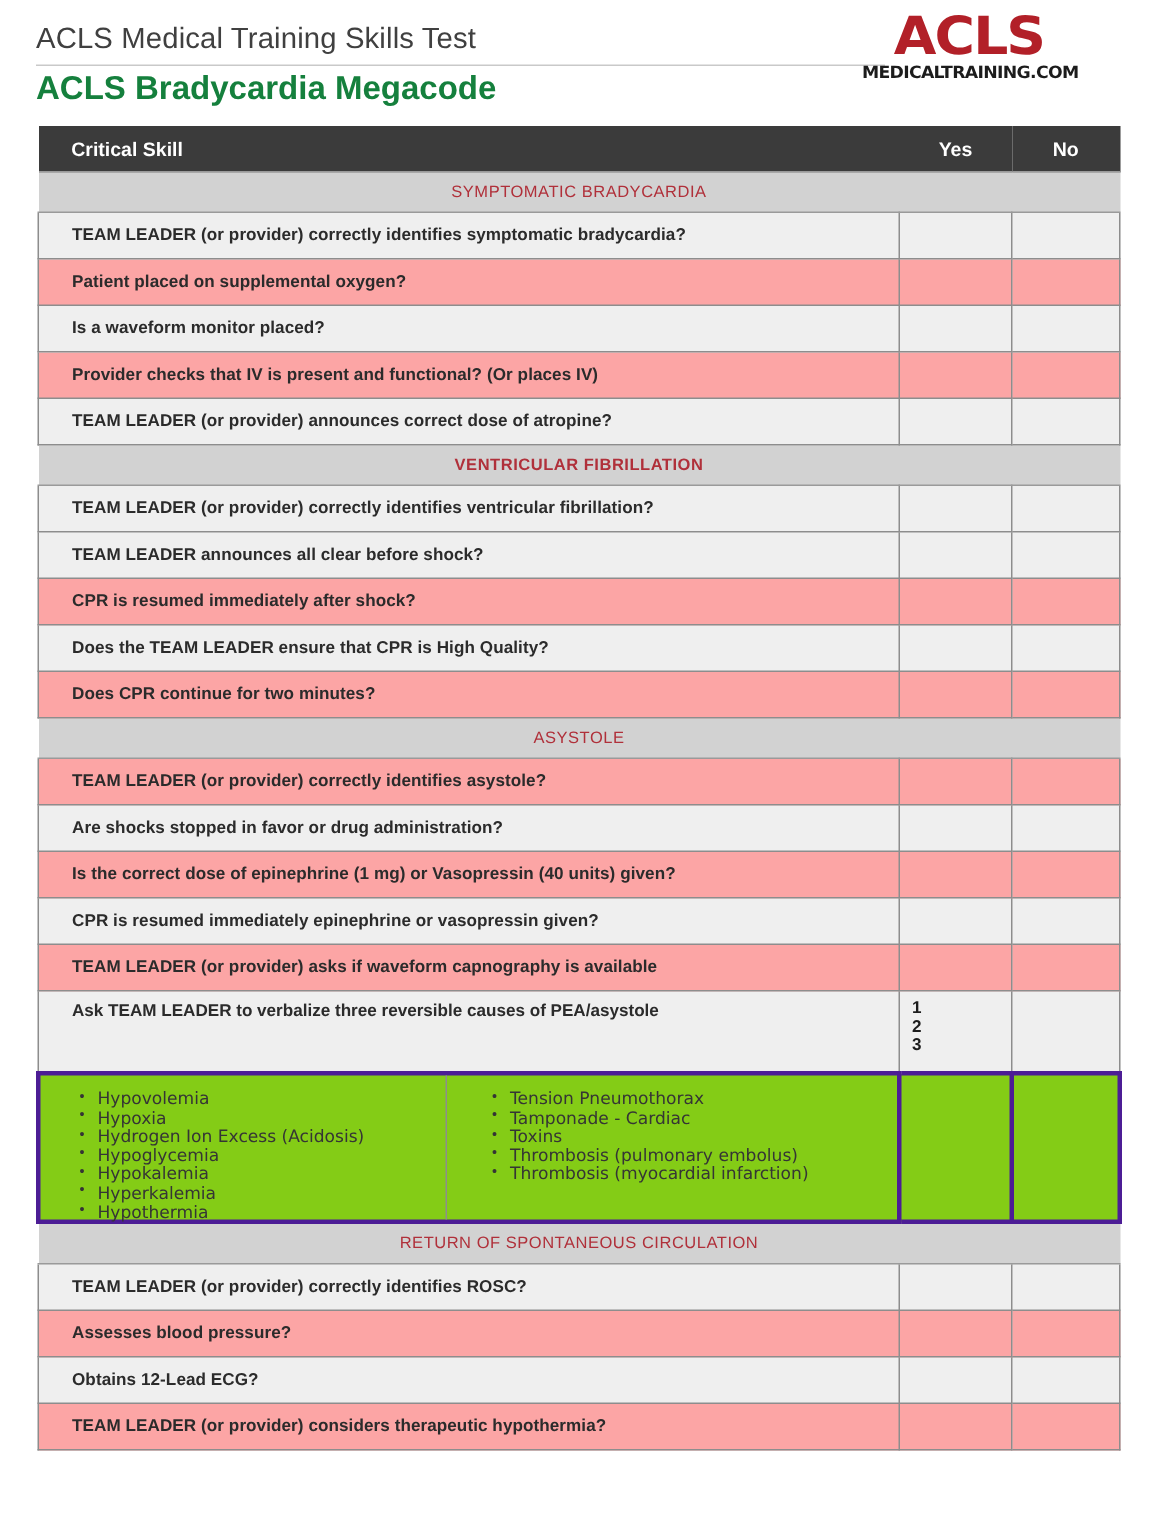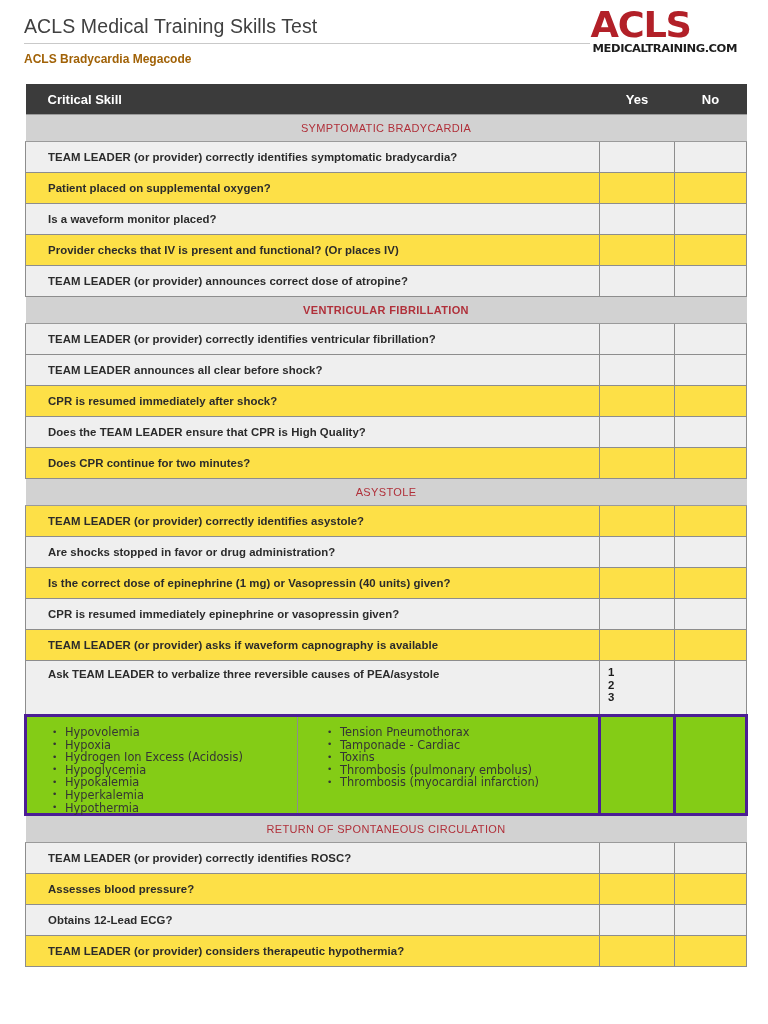--- a/index.html
+++ b/index.html
@@ -40,32 +40,33 @@
     letter-spacing: 0.1px;
     line-height: 24px;
     white-space: nowrap;
   }
   .title-rule {
     border-bottom: 1px solid #c9c9c9;
     margin: 5px 0 4px 0;
     width: 566px;
   }
   .doc-subtitle {
-    font-size: 12px;
-    font-weight: 700;
-    color: #a16207;
+    font-size: 22px;
+    font-weight: 700;
+    color: #15803d;
     line-height: 22px;
     white-space: nowrap;
   }
 
   .logo {
     position: absolute;
-    right: 22px;
+    right: 40px;
     top: 8px;
     width: 140px;
+    text-align: center;
     line-height: 1;
   }
   .logo-acls {
     font-family: "DejaVu Sans", sans-serif;
     font-size: 35px;
     font-weight: 700;
     color: #b22028;
     letter-spacing: -1.2px;
     line-height: 34px;
     display: block;
@@ -138,21 +139,21 @@
   }
   tr.item-row td.skill {
     text-align: left;
     padding-left: 22px;
     color: #2b2b2b;
     letter-spacing: 0.05px;
   }
   tr.item-row td.box { background: transparent; }
 
   tr.item-row.odd td { background: #efefef; }
-  tr.item-row.even td { background: #fde047; }
+  tr.item-row.even td { background: #fca5a5; }
 
   
   tr.pea-row td {
     height: 46px;
     padding: 0;
     border: 1px solid #8d8d8d;
     background: #efefef;
     vertical-align: top;
   }
   tr.pea-row td.skill {

